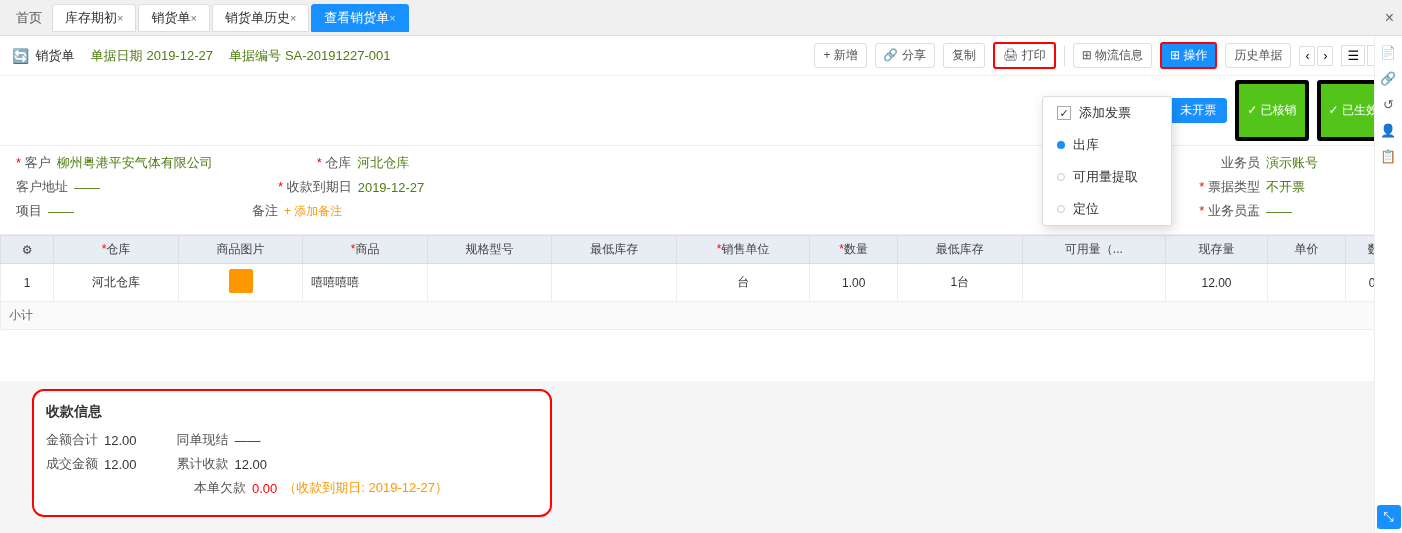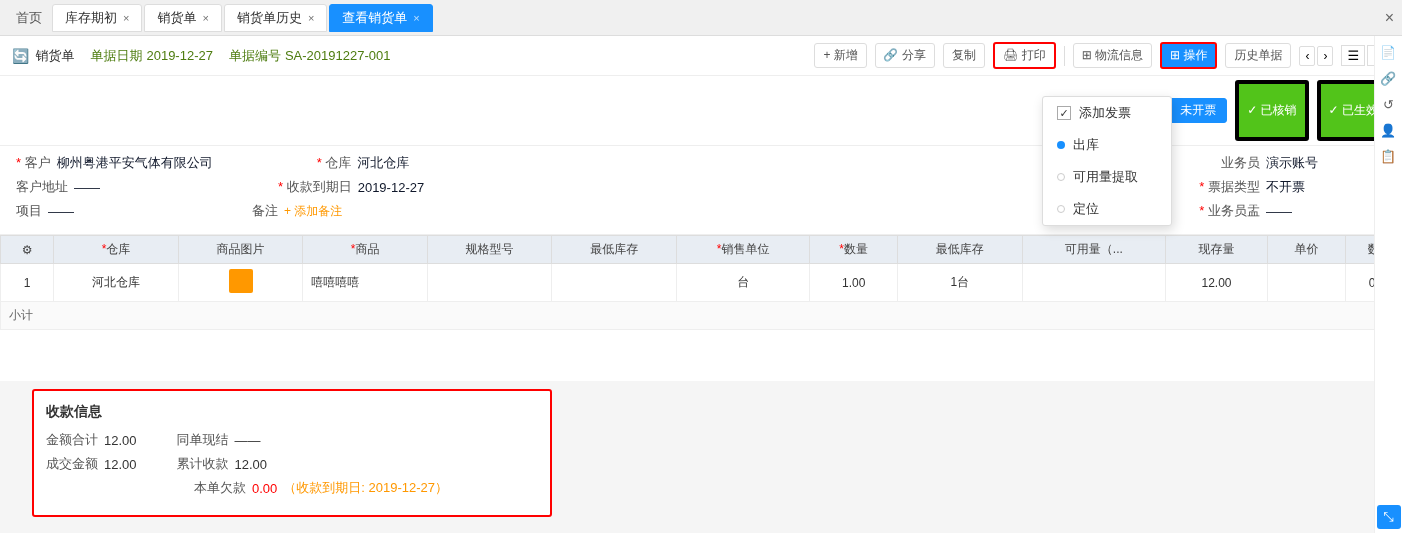--- a/index.html
+++ b/index.html
@@ -6,21 +6,21 @@
     body { font-family: 'Microsoft YaHei', Arial, sans-serif; font-size: 13px; background: #f5f5f5; color: #333; overflow: hidden; }
 
     
     .tab-bar {
       display: flex; align-items: center; background: #f0f0f0; border-bottom: 1px solid #ddd;
       height: 36px; padding: 0 8px; gap: 2px;
     }
     .tab {
       display: flex; align-items: center; padding: 0 12px; height: 28px; background: #fff;
       border: 1px solid #ddd; border-radius: 3px 3px 0 0; cursor: pointer; font-size: 13px;
-      gap: 6px; white-space: nowrap;
+      white-space: nowrap;
     }
     .tab.active { background: #1890ff; color: #fff; border-color: #1890ff; }
     .tab .close-icon { font-size: 11px; color: inherit; opacity: 0.7; }
     .tab-home { background: none; border: none; color: #555; font-size: 13px; padding: 0 8px; cursor: pointer; }
     .close-window { margin-left: auto; background: none; border: none; font-size: 16px; cursor: pointer; color: #666; }
 
     
     .main-content { background: #fff; height: calc(533px - 36px); display: flex; flex-direction: column; }
 
     
@@ -62,38 +62,38 @@
     .status-btn.blue { background: #1890ff; color: #fff; border-color: #1890ff; }
 
     
     .form-section {
       padding: 8px 16px; background: #fff; border-bottom: 1px solid #eee;
     }
     .form-row { display: flex; align-items: center; margin-bottom: 6px; gap: 24px; }
     .form-field { display: flex; align-items: center; gap: 6px; }
     .field-label { color: #555; white-space: nowrap; }
     .field-label.required::before { content: '* '; color: red; }
-    .field-value { color: #0f172a; min-width: 120px; }
+    .field-value { color: #4d7c0f; min-width: 120px; }
     .add-note { color: #ff9800; cursor: pointer; font-size: 12px; }
 
     
     .table-section { flex: 1; overflow: auto; }
     .data-table { width: 100%; border-collapse: collapse; font-size: 12px; }
     .data-table th {
       background: #e8edf3; border: 1px solid #ddd; padding: 5px 8px;
       text-align: center; font-weight: normal; white-space: nowrap; color: #444;
     }
     .data-table td { border: 1px solid #eee; padding: 5px 8px; text-align: center; background: #fff; }
     .data-table td.left { text-align: left; }
     .data-table tr.subtotal td { background: #fafafa; }
     .product-img { width: 24px; height: 24px; background: #ff9800; display: inline-block; border-radius: 2px; }
 
     
     .payment-section {
-      border: 2px solid red; margin: 8px 16px; padding: 12px; border-radius: 3px;
+      border: 2px solid red; margin: 8px 16px; padding: 12px; border-radius: 12px;
       background: #fff; max-width: 520px;
     }
     .payment-title { font-weight: bold; font-size: 14px; margin-bottom: 10px; }
     .payment-row { display: flex; gap: 40px; margin-bottom: 6px; }
     .payment-item { display: flex; align-items: center; gap: 6px; }
     .payment-label { color: #555; }
     .payment-value { color: #333; }
     .payment-value.red { color: red; }
 
     

